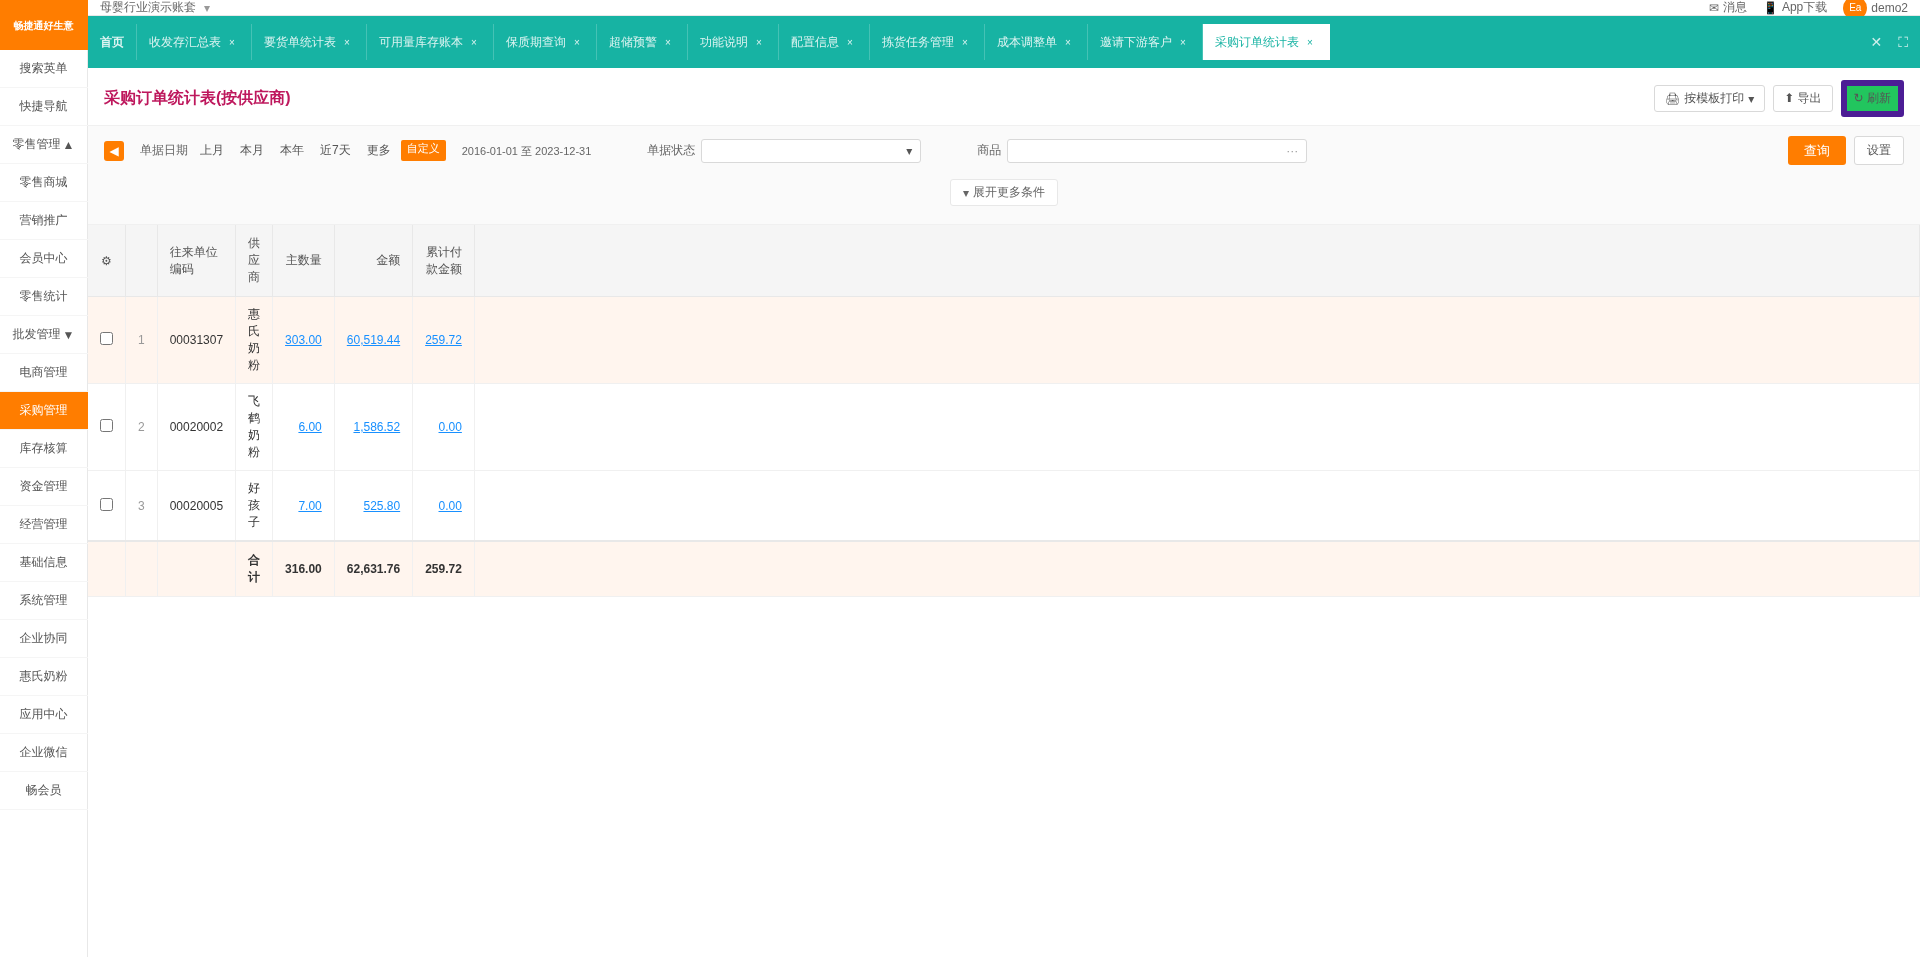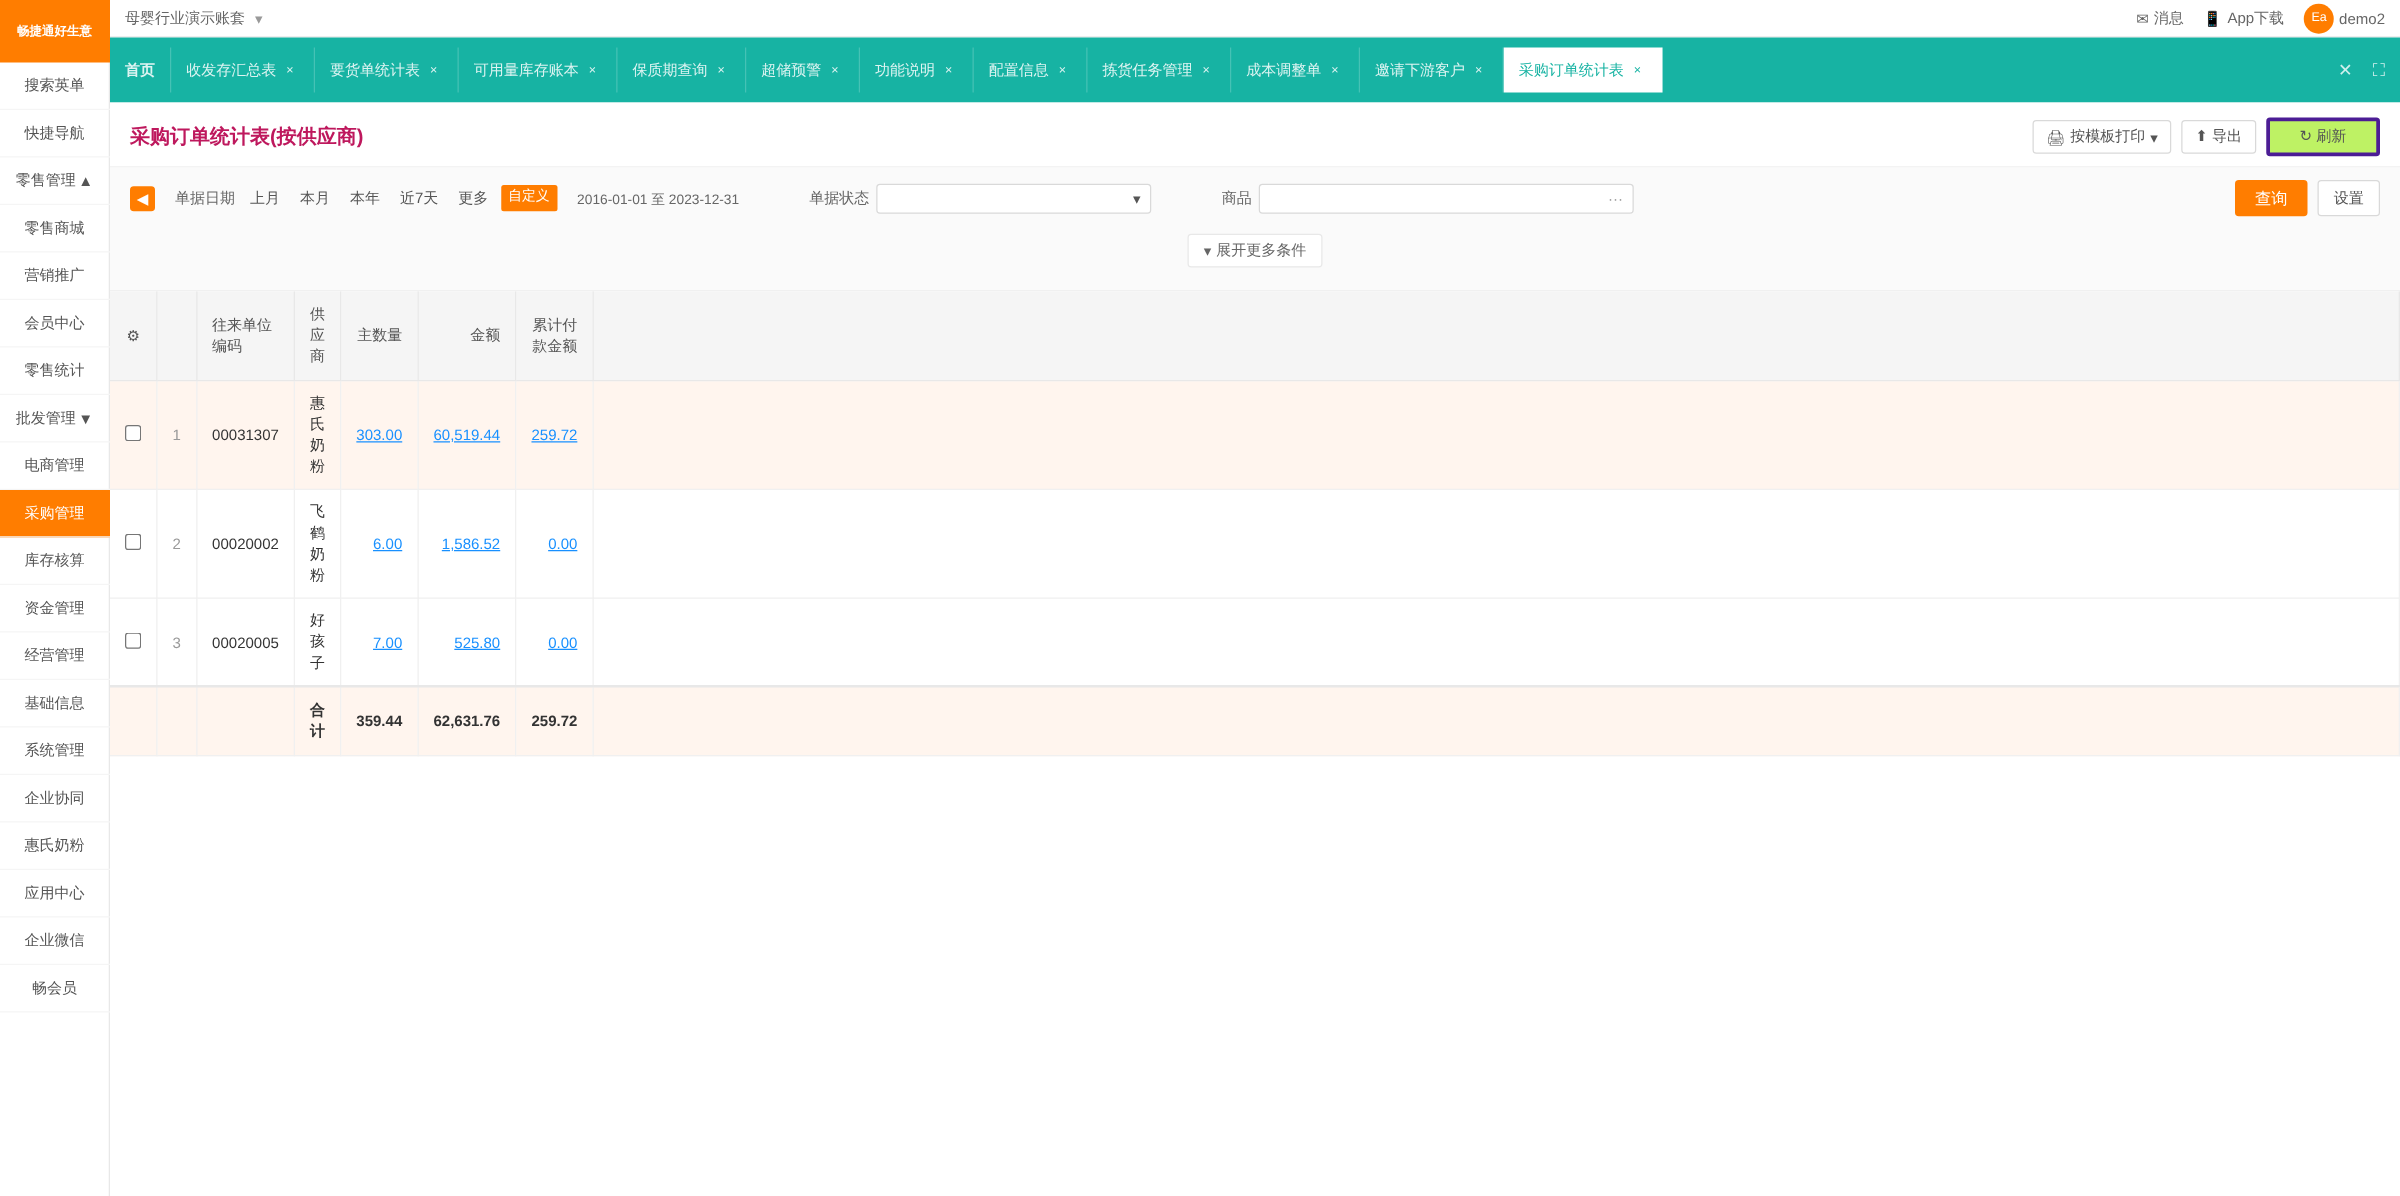--- a/index.html
+++ b/index.html
@@ -10,21 +10,21 @@
     .sidebar-logo { width: 88px; height: 50px; background: #ff7d00; display: flex; align-items: center; justify-content: center; flex-shrink: 0; }
     .sidebar-logo-text { color: #fff; font-size: 10px; font-weight: bold; text-align: center; line-height: 1.3; }
     .sidebar-nav-item { width: 112px; text-align: center; padding: 10px 4px; cursor: pointer; color: #555; font-size: 12px; border-bottom: 1px solid #f5f5f5; }
     .sidebar-nav-item.active { background: #ff7d00; color: #fff; }
     .sidebar-nav-item.with-arrow { display: flex; align-items: center; justify-content: center; gap: 2px; }
 
     
     .main { flex: 1; display: flex; flex-direction: column; height: 957px; overflow: hidden; }
 
     
-    .topbar { height: 30px; background: #fff; border-bottom: 1px solid #e8e8e8; display: flex; align-items: center; justify-content: space-between; padding: 0 12px; flex-shrink: 0; }
+    .topbar { height: 16px; background: #fff; border-bottom: 1px solid #e8e8e8; display: flex; align-items: center; justify-content: space-between; padding: 0 12px; flex-shrink: 0; }
     .topbar-left { display: flex; align-items: center; gap: 8px; color: #666; font-size: 12px; }
     .topbar-right { display: flex; align-items: center; gap: 16px; color: #666; font-size: 12px; }
     .topbar-right-item { display: flex; align-items: center; gap: 4px; cursor: pointer; }
     .avatar { width: 24px; height: 24px; border-radius: 50%; background: #ff7d00; display: flex; align-items: center; justify-content: center; color: #fff; font-size: 10px; }
 
     
     .nav-tabs { height: 52px; background: #17b3a3; display: flex; align-items: center; flex-shrink: 0; overflow: hidden; }
     .nav-tab { height: 36px; padding: 0 12px; display: flex; align-items: center; gap: 4px; color: rgba(255,255,255,0.85); cursor: pointer; font-size: 12px; white-space: nowrap; border-right: 1px solid rgba(255,255,255,0.2); }
     .nav-tab.active { background: #fff; color: #17b3a3; }
     .nav-tab-close { width: 14px; height: 14px; display: flex; align-items: center; justify-content: center; border-radius: 50%; color: inherit; font-size: 10px; }
@@ -34,21 +34,21 @@
 
     
     .page-content { flex: 1; background: #fff; display: flex; flex-direction: column; overflow: hidden; }
 
     
     .page-header { padding: 12px 16px 8px; display: flex; align-items: center; justify-content: space-between; border-bottom: 1px solid #f0f0f0; }
     .page-title { font-size: 16px; font-weight: bold; color: #be185d; }
     .page-header-actions { display: flex; align-items: center; gap: 8px; }
     .btn-template { background: #fff; border: 1px solid #d9d9d9; padding: 4px 10px; border-radius: 3px; cursor: pointer; font-size: 12px; color: #555; display: flex; align-items: center; gap: 4px; }
     .btn-export { background: #fff; border: 1px solid #d9d9d9; padding: 4px 10px; border-radius: 3px; cursor: pointer; font-size: 12px; color: #555; }
-    .btn-refresh { background: #bef264; border: 3px solid #4c1d95; padding: 4px 24px; border-radius: 3px; cursor: pointer; font-size: 12px; color: #555; }
+    .btn-refresh { background: #22c55e; border: 6px solid #4c1d95; padding: 4px 7px; border-radius: 3px; cursor: pointer; font-size: 12px; color: #555; }
 
     
     .filter-area { padding: 10px 16px; background: #fafafa; border-bottom: 1px solid #f0f0f0; }
     .filter-row { display: flex; align-items: center; gap: 16px; }
     .filter-item { display: flex; align-items: center; gap: 6px; font-size: 12px; color: #555; }
     .filter-label { color: #666; white-space: nowrap; }
     .filter-date-options { display: flex; gap: 4px; }
     .date-opt { padding: 2px 6px; cursor: pointer; color: #555; border-radius: 2px; font-size: 12px; }
     .date-tag { background: #ff7d00; color: #fff; padding: 1px 6px; border-radius: 2px; font-size: 11px; }
     .date-range { color: #666; font-size: 11px; margin-top: 2px; }
@@ -337,21 +337,21 @@
             <td style="text-align:right;"><span class="link-text">0.00</span></td>
             <td></td>
           </tr>
         </tbody>
         <tfoot class="table-footer">
           <tr>
             <td></td>
             <td></td>
             <td></td>
             <td>合计</td>
-            <td style="text-align:right;">359.44</td>
+            <td style="text-align:right;">316.00</td>
             <td style="text-align:right;">62,631.76</td>
             <td style="text-align:right;">259.72</td>
             <td></td>
           </tr>
         </tfoot>
       </table>
     </div>
   </div>
 </div>
 

